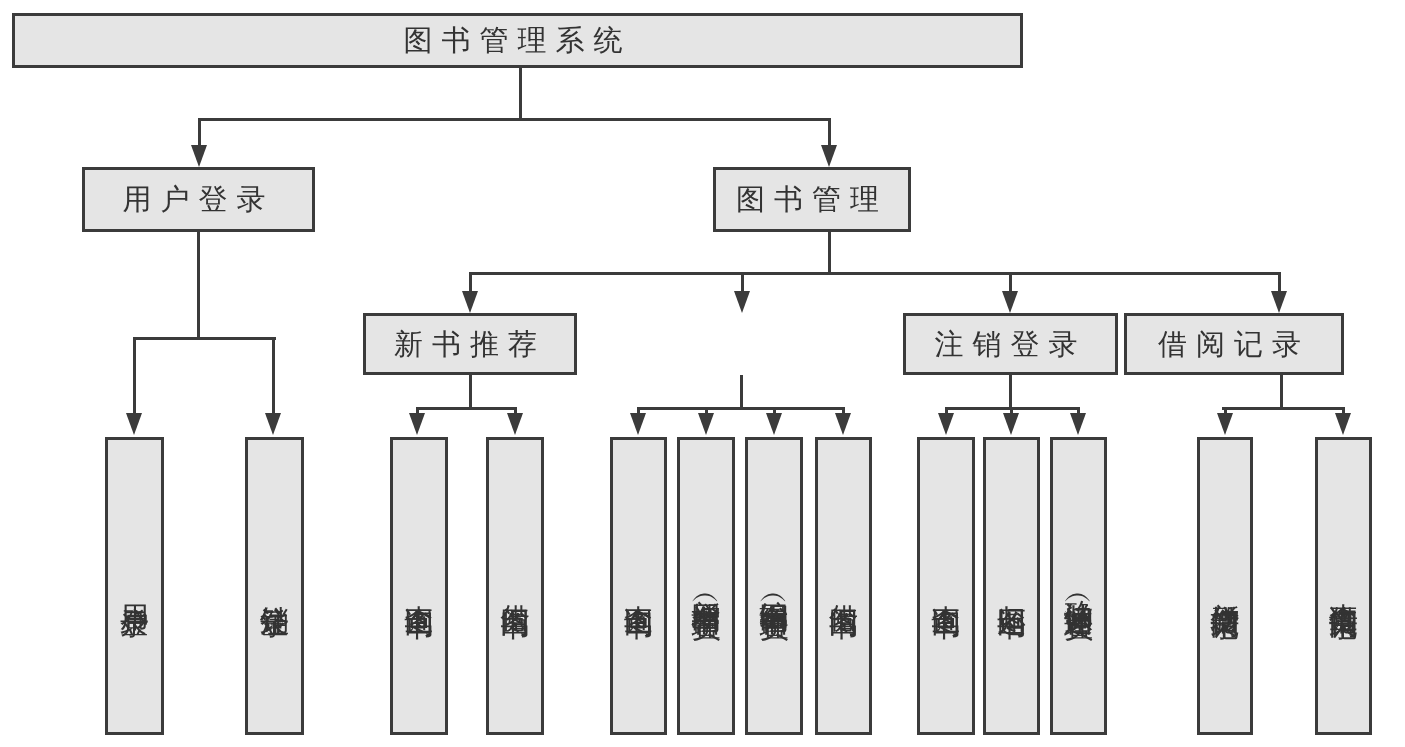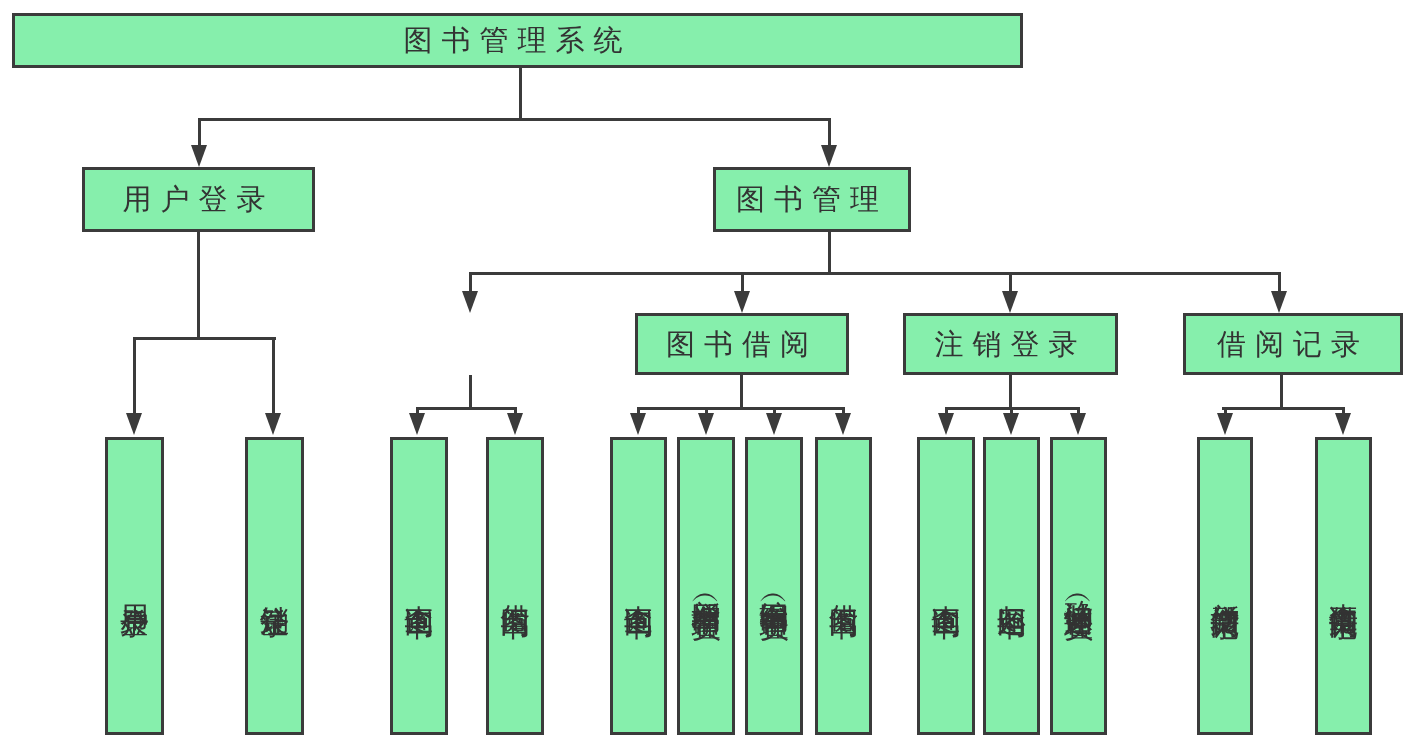--- a/index.html
+++ b/index.html
@@ -1,40 +1,40 @@
 <!DOCTYPE html>
 <html style="--line: #3b3b3b; --text: #333333; --bg: #ffffff; --wm: #b2b2b2;"><head>
 <meta charset="utf-8">
 <style>
   html,body{margin:0;padding:0;background:#fff;}
   .stage{position:relative;width:1405px;height:747px;background:var(--bg,#fff);
          font-family:"Liberation Sans",sans-serif;overflow:hidden;}
   .box{position:absolute;box-sizing:border-box;border:3px solid var(--line,#3b3b3b);
-       background:#86efac;display:flex;align-items:center;justify-content:center;
+       background:#e5e5e5;display:flex;align-items:center;justify-content:center;
        color:var(--text,#333);font-size:29px;letter-spacing:9px;line-height:1;
        white-space:nowrap;text-align:right;}
   .v{writing-mode:vertical-rl;text-orientation:mixed;letter-spacing:2px;font-size:29px;
      white-space:normal;}
   .ln{position:absolute;background:var(--line,#3b3b3b);}
   .ah{position:absolute;width:0;height:0;border-left:8px solid transparent;
       border-right:8px solid transparent;border-top:22px solid var(--line,#3b3b3b);}
   .wm{position:absolute;right:6px;bottom:1px;color:var(--wm,#b2b2b2);font-size:24px;
       letter-spacing:1px;z-index:5;}
 </style>
 </head>
 <body>
 
 <div class="stage">
 
   <div class="box" style="left:12px;top:13px;width:1011px;height:55px">图书管理系统</div>
   <div class="box" style="left:82px;top:167px;width:233px;height:65px">用户登录</div>
   <div class="box" style="left:713px;top:167px;width:198px;height:65px">图书管理</div>
-  <div class="box" style="left:635px;top:313px;width:214px;height:62px">图书借阅</div>
+  <div class="box" style="left:363px;top:313px;width:214px;height:62px">新书推荐</div>
   <div class="box" style="left:903px;top:313px;width:215px;height:62px">注销登录</div>
-  <div class="box" style="left:1183px;top:313px;width:220px;height:62px">借阅记录</div>
+  <div class="box" style="left:1124px;top:313px;width:220px;height:62px">借阅记录</div>
 
   <div class="box v" style="left:105px;top:437px;width:59px;height:298px">用户登录</div>
   <div class="box v" style="left:245px;top:437px;width:59px;height:298px">注销登录</div>
   <div class="box v" style="left:390px;top:437px;width:58px;height:298px">查询图书</div>
   <div class="box v" style="left:486px;top:437px;width:58px;height:298px">借阅图书</div>
   <div class="box v" style="left:610px;top:437px;width:57px;height:298px">查询图书</div>
   <div class="box v" style="left:677px;top:437px;width:58px;height:298px">新增图书（管理员）</div>
   <div class="box v" style="left:745px;top:437px;width:58px;height:298px">编辑图书（管理员）</div>
   <div class="box v" style="left:815px;top:437px;width:57px;height:298px">借阅图书</div>
   <div class="box v" style="left:917px;top:437px;width:58px;height:298px">查询图书</div>

